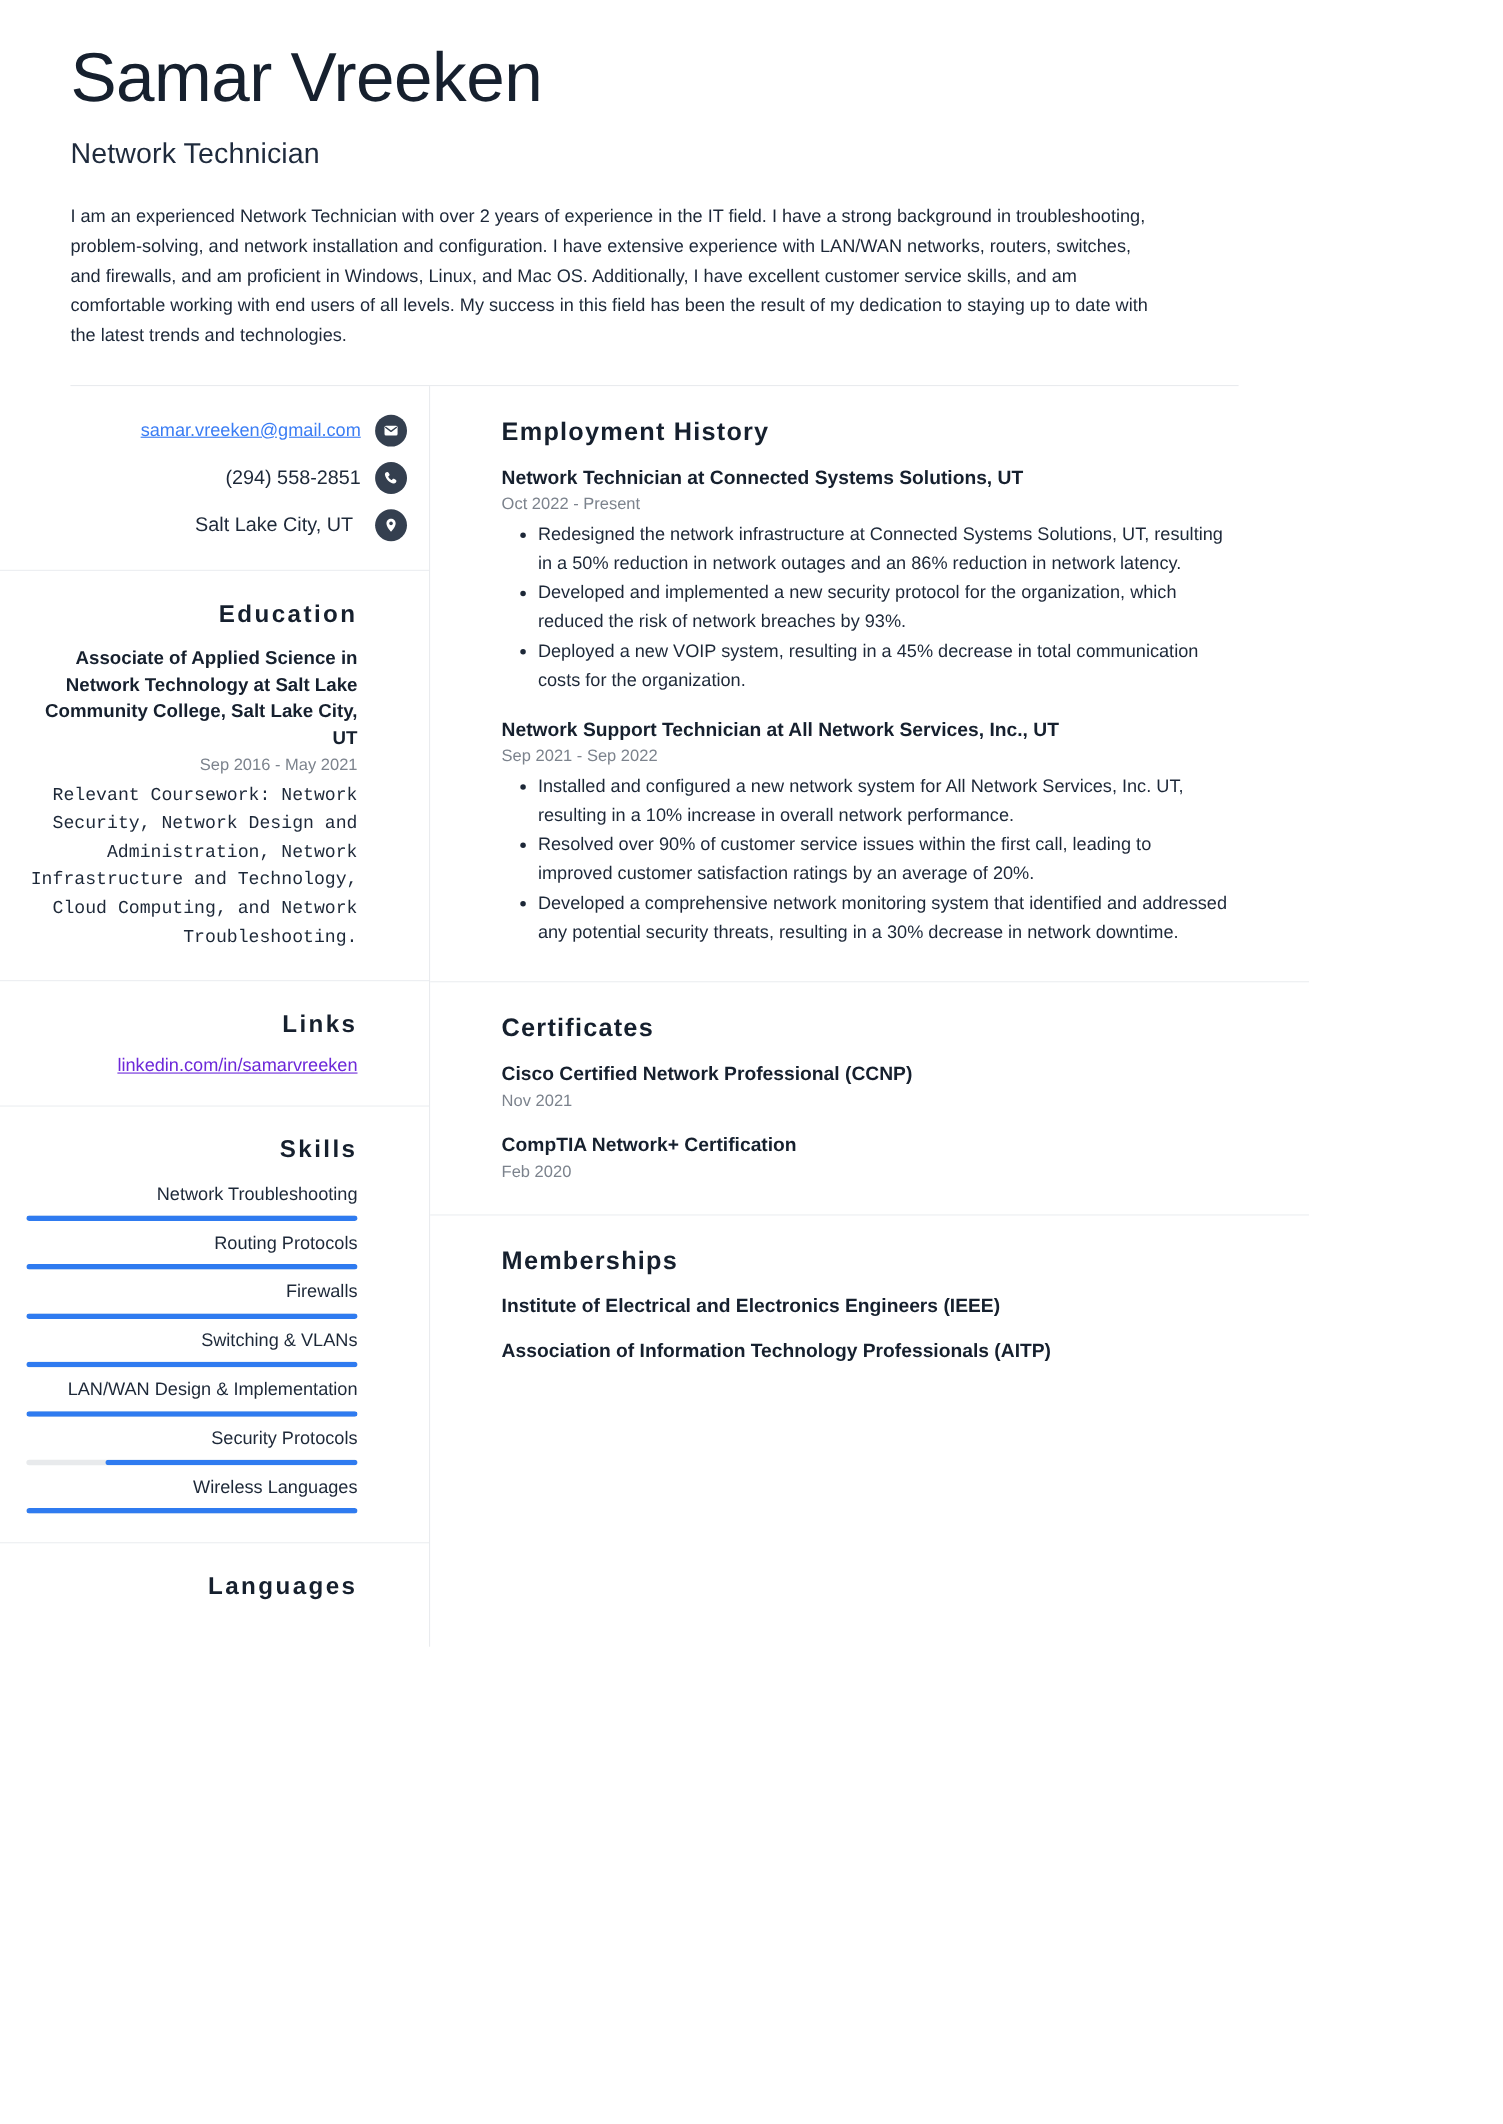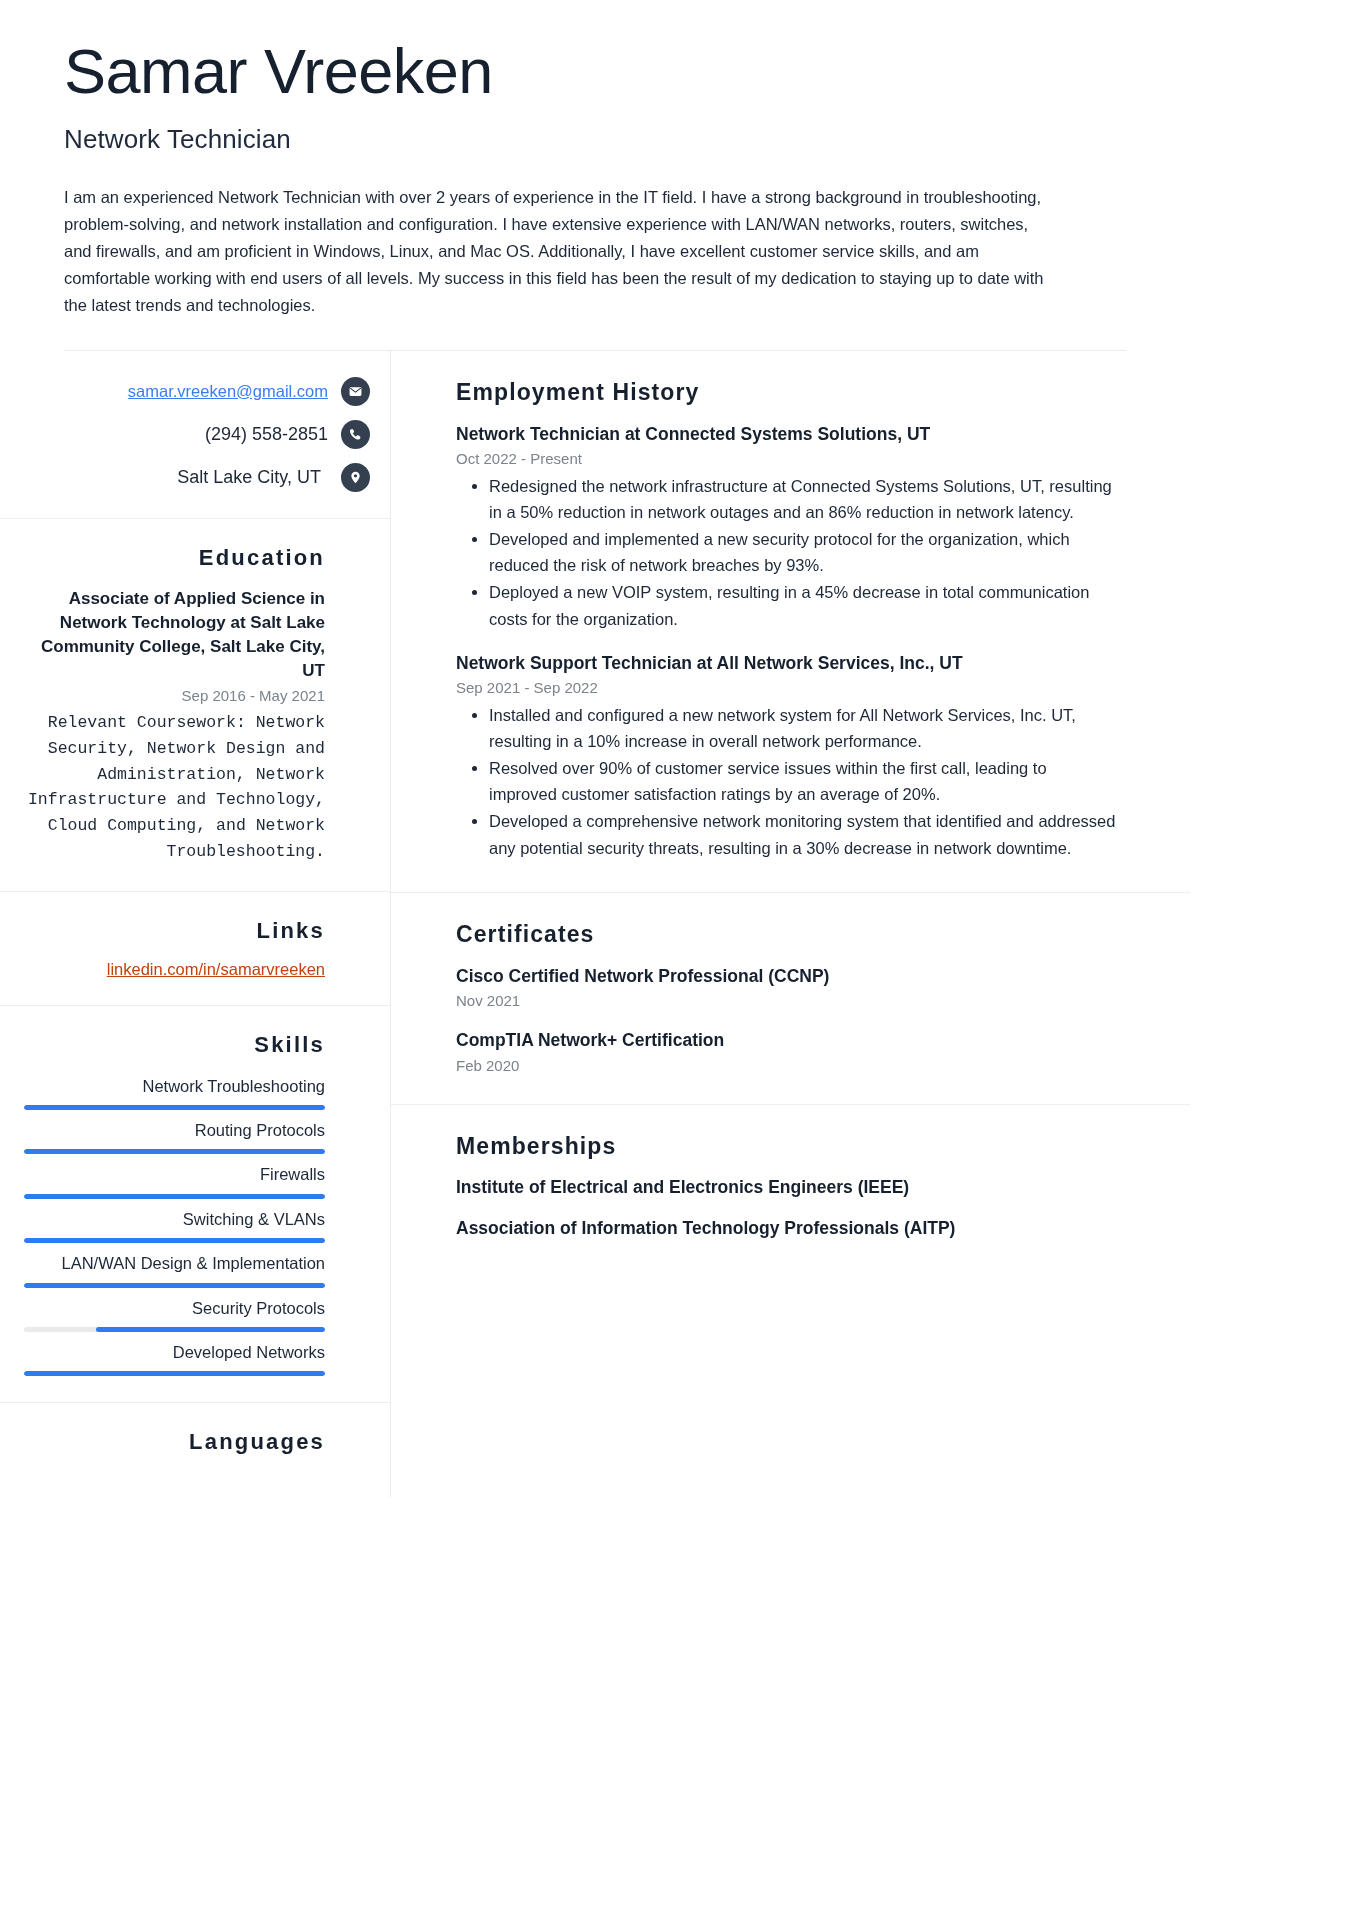--- a/index.html
+++ b/index.html
@@ -106,21 +106,21 @@
   .edu-desc {
     font-size:16.5px;
     line-height:1.56;
     color:#1d2838;
     margin-top:6px;
     font-family:Liberation Mono, monospace;
   }
 
   .link-line {
     font-size:16.5px;
-    color:#c2410c;
+    color:#6d28d9;
     text-decoration:underline;
     text-align:center;
     padding-left:28px;
   }
 
   .skill { margin-bottom:8px; }
   .skill:last-child { margin-bottom:0; }
   .skill-name {
     font-size:16.5px;
     line-height:1.48;
@@ -277,21 +277,21 @@
                 <div class="skill-fill" style="width: 100%; background: rgb(47, 123, 240);"></div>
               </div>
             </div>
             <div class="skill">
               <div class="skill-name">Security Protocols</div>
               <div class="skill-track">
                 <div class="skill-fill" style="width: 76%; background: rgb(47, 123, 240);"></div>
               </div>
             </div>
             <div class="skill">
-              <div class="skill-name">Developed Networks</div>
+              <div class="skill-name">Wireless Languages</div>
               <div class="skill-track">
                 <div class="skill-fill" style="width: 100%; background: rgb(47, 123, 240);"></div>
               </div>
             </div>
           </div>
       </section>
 
       <section class="sb-block last">
         <h2 class="sb-heading">Languages</h2>
         <div id="languages-list"></div>

